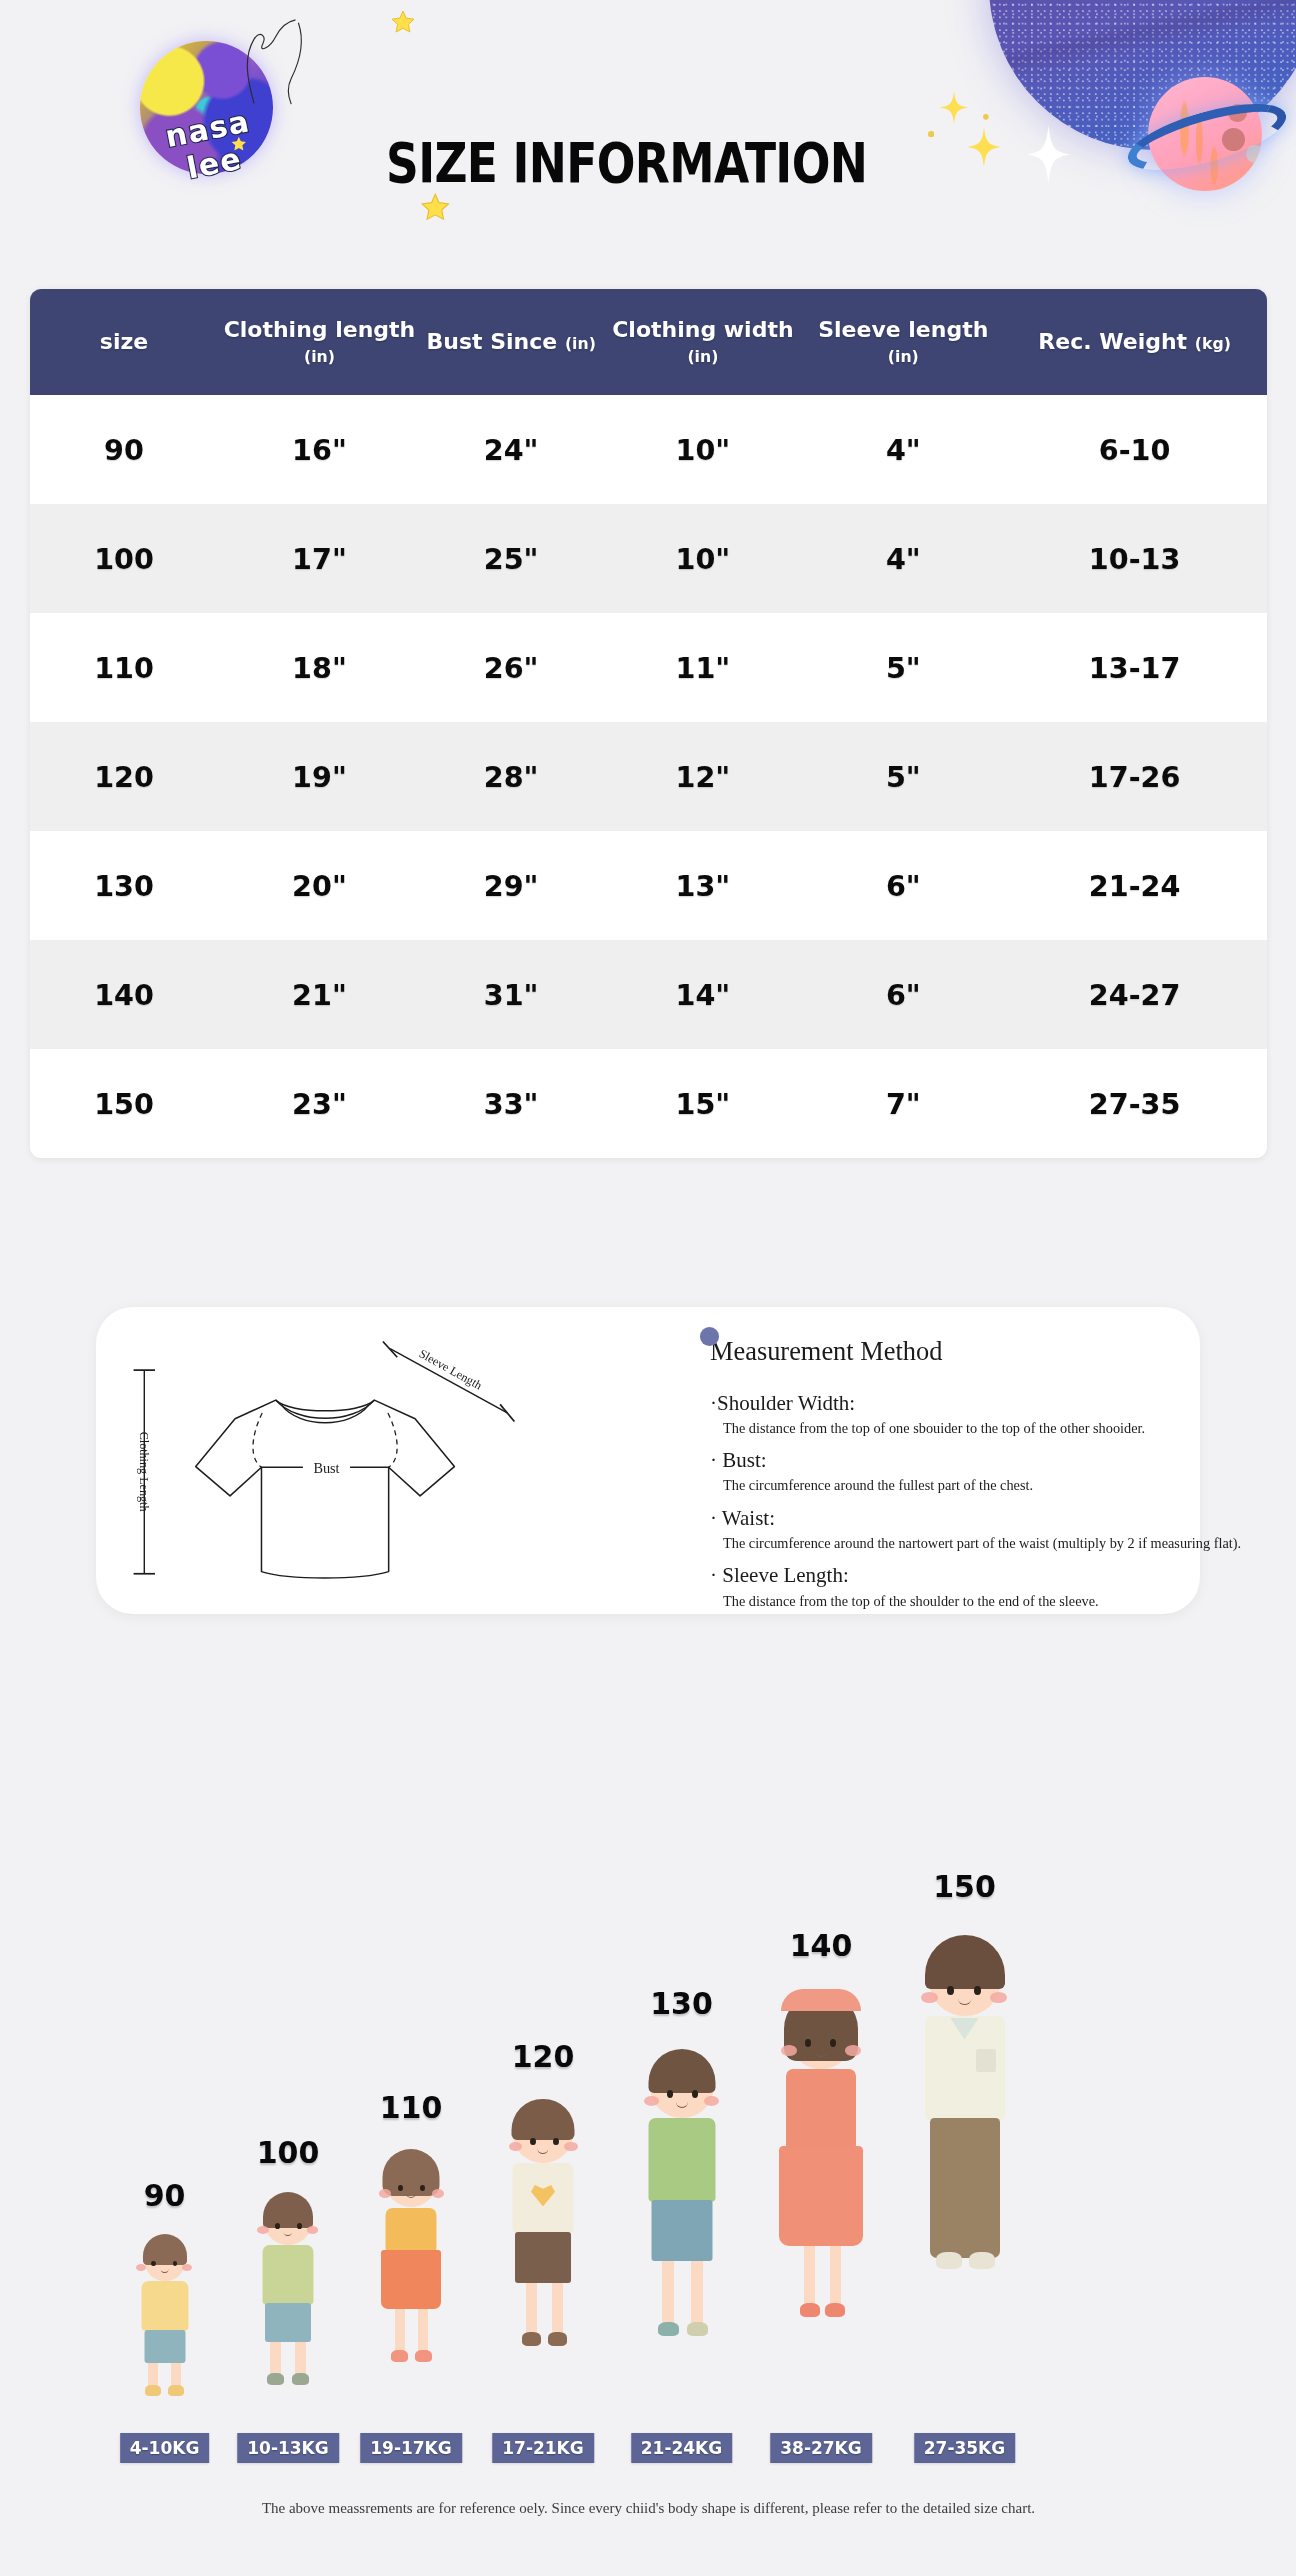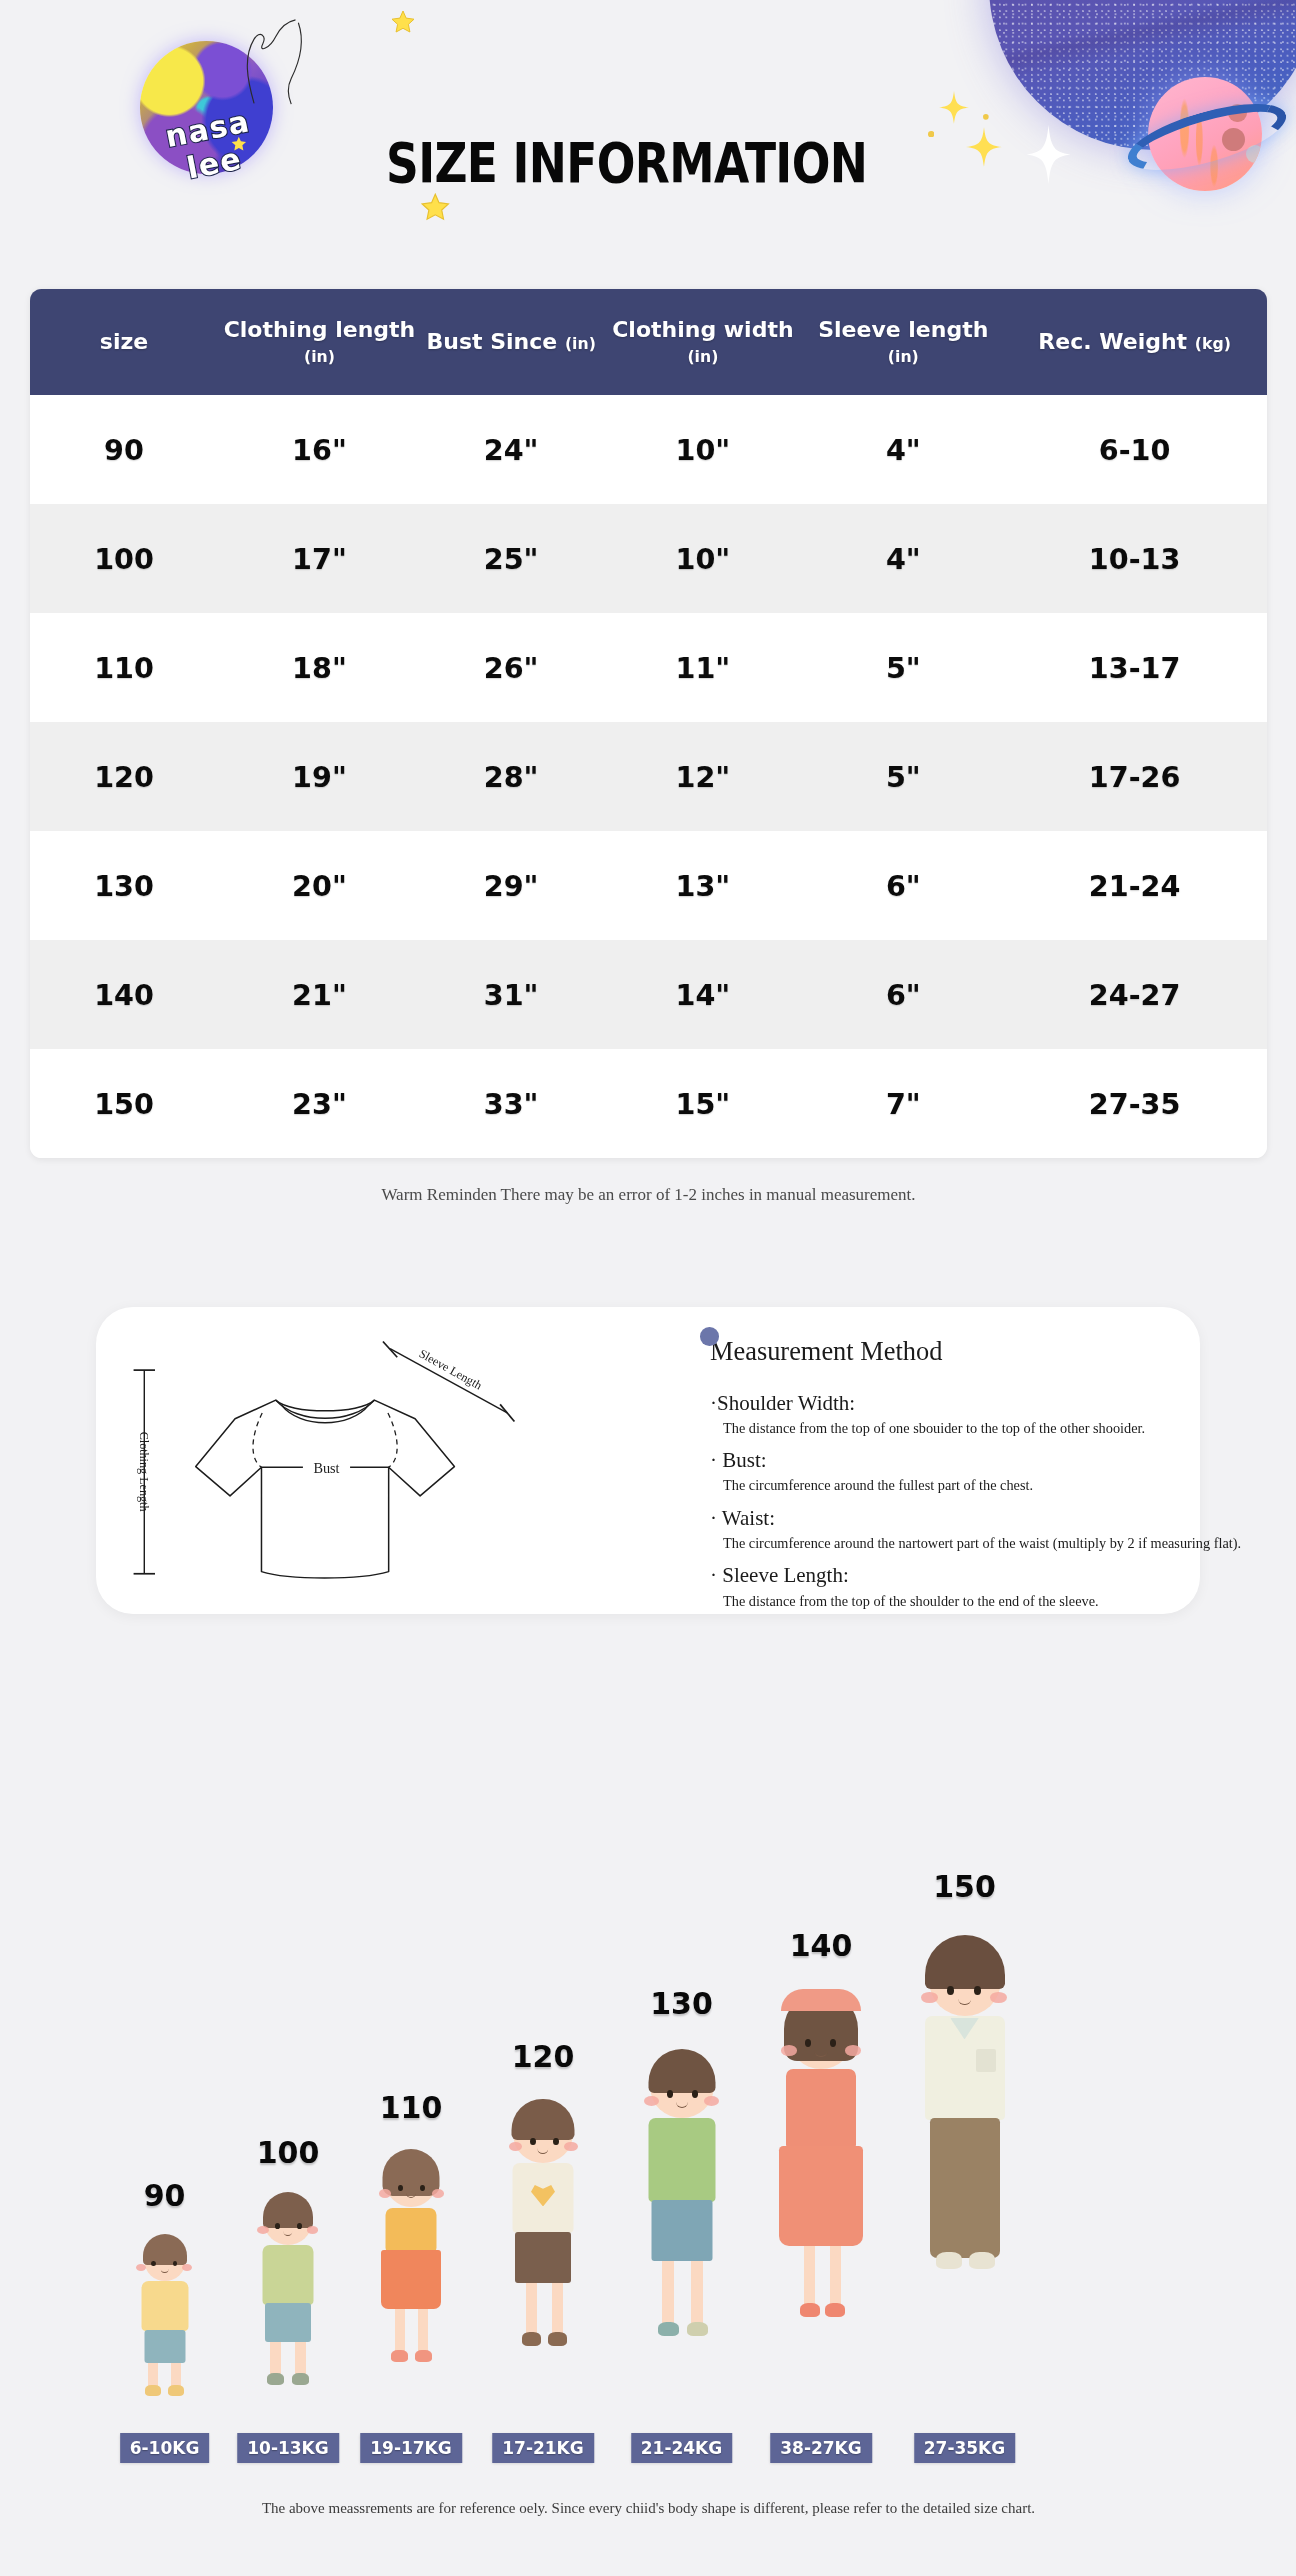--- a/index.html
+++ b/index.html
@@ -312,21 +312,20 @@
     <div class="cell c-size">150</div>
     <div class="cell c-cloth">23"</div>
     <div class="cell c-bust">33"</div>
     <div class="cell c-should">15"</div>
     <div class="cell c-sleeve">7"</div>
     <div class="cell c-weight">27-35</div>
   </div>
 </div>
 
 <div class="reminder">
-  <div class="l1">Warm Reminden There may be an error of 1-2 inches in manual measurement.</div>
 </div>
 
 <div class="mcard">
 
   <div class="tshirt-box">
     <svg width="443" height="286" viewBox="0 0 620 400">
 
       <path d="M232 112 L175 138 L120 205 L168 246 L212 206 L212 352
                C250 364 350 364 390 352 L390 206 L434 246 L482 205 L427 138 L370 112
                C350 132 252 132 232 112 Z" fill="#fff" stroke="#1c1c1c" stroke-width="2.1" stroke-linejoin="round"></path>
@@ -389,21 +388,21 @@
       <div class="eye" style="left:26.4px; top:27px; width:4.3px; height:5px;"></div>
       <div class="eye" style="left:48px; top:27px; width:4.3px; height:5px;"></div>
       <div class="mouth" style="top:34px; width:8.6px; height:5px;"></div>
       <div class="torso" style="top:47px; width:47px; height:50px; background:#f7d98d;"></div>
       <div class="bottoms" style="top:96px; width:41px; height:33px; background:#8fb4bd; border-radius:2.9px;"></div>
       <div class="leg" style="left:23px; top:127px; width:10px; height:26px;"></div>
       <div class="leg" style="left:46px; top:127px; width:10px; height:26px;"></div>
       <div class="shoe" style="left:20px; top:151px; width:15.7px; height:11.4px; background:#efc878;"></div>
       <div class="shoe" style="left:43px; top:151px; width:15.7px; height:11.4px; background:#efc878;"></div>
     </div>
-    <div class="badge">6-10KG</div>
+    <div class="badge">4-10KG</div>
   </div>
 
   <div class="kid" style="left:246px; width:84px; height:221px;">
     <div class="sizelabel" style="top:-57px;"><span class="sl-txt">100</span></div>
     <div class="figure" style="width:84px; height:221px;">
       <div class="hair" style="top:0; width:50px; height:36px; background:#7d5f4c; border-radius:25px 25px 4.3px 4.3px;"></div>
       <div class="head" style="top:8.6px; width:47px; height:44px;"></div>
       <div class="cheek" style="left:11.4px; top:34px; width:11.4px; height:7.9px;"></div>
       <div class="cheek" style="left:61px; top:34px; width:11.4px; height:7.9px;"></div>
       <div class="eye" style="left:29px; top:31px; width:5px; height:5.7px;"></div>

